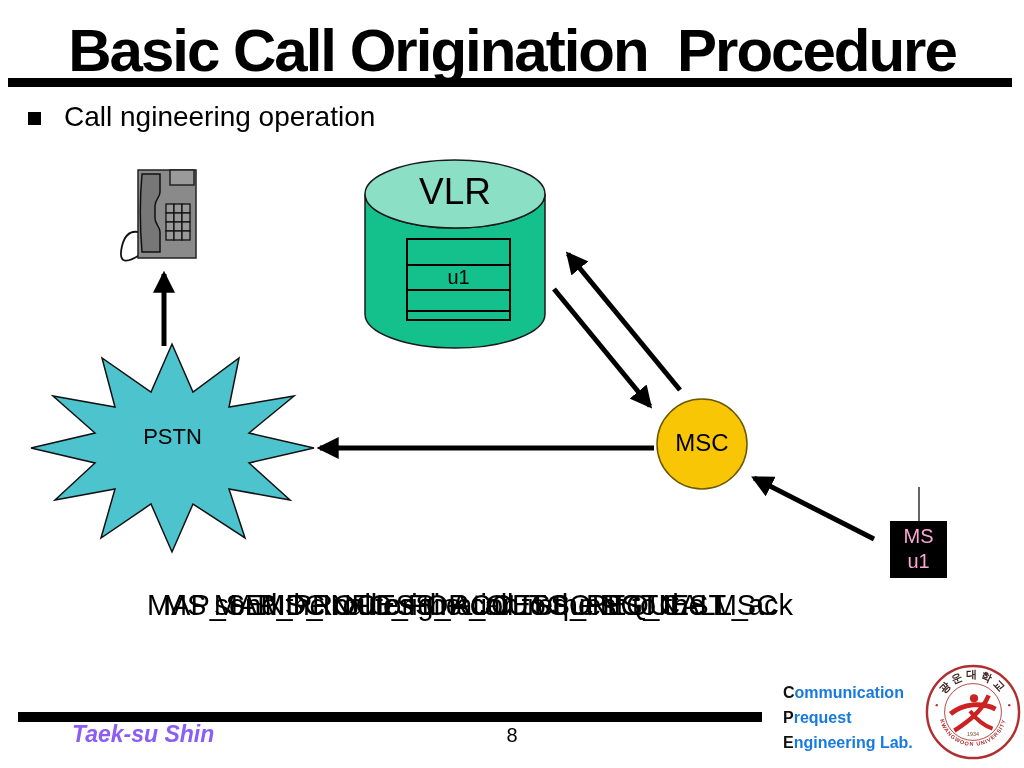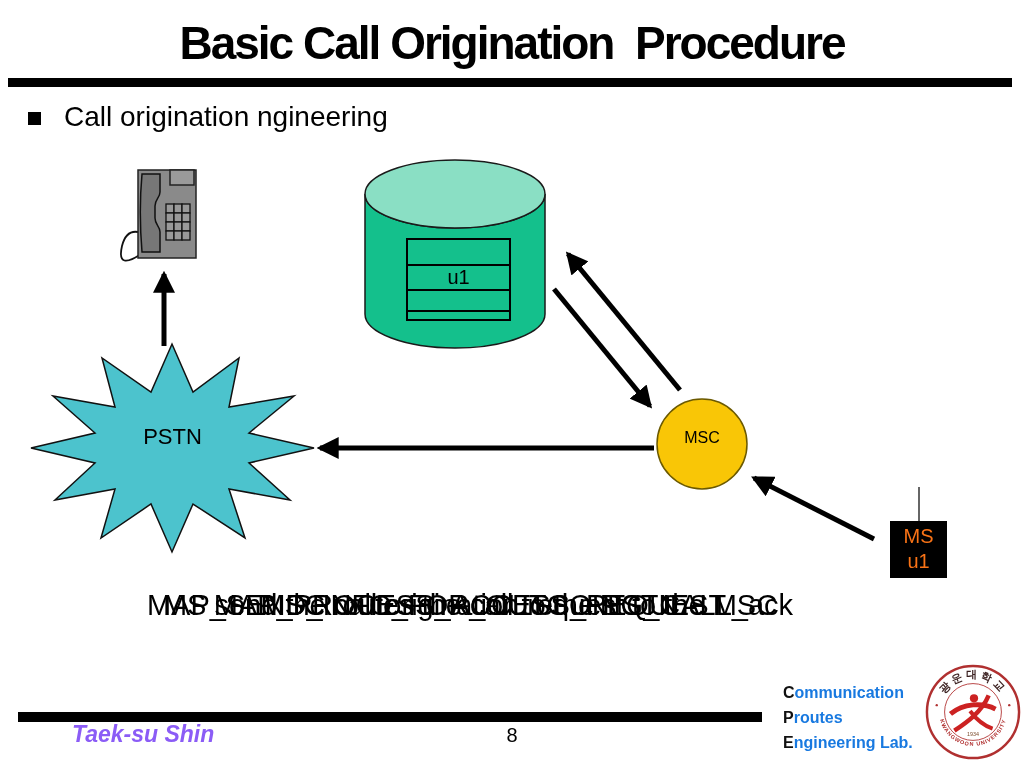--- a/index.html
+++ b/index.html
@@ -1,40 +1,40 @@
 <!DOCTYPE html>
 <html><head>
 <meta charset="utf-8">
 <style>
   html,body{margin:0;padding:0;background:#fff;}
   #slide{position:relative;width:1024px;height:768px;background:#ffffff;overflow:hidden;
          font-family:"Liberation Sans","DejaVu Sans",sans-serif;color:#000;}
   .abs{position:absolute;}
   
-  #title{left:0;top:16px;width:1024px;text-align:center;font-size:46px;font-weight:bold;
+  #title{left:0;top:16px;width:1024px;text-align:center;font-size:60px;font-weight:bold;
          letter-spacing:-2px;white-space:pre;}
   #title-rule{left:8px;top:78px;width:1004px;height:9px;background:#000;}
   
   #bullet-row{left:28px;top:101px;display:flex;align-items:flex-start;}
   #bullet-square{width:13px;height:13px;background:#000;margin-top:11px;}
   #bullet-text{font-size:28px;margin-left:23px;}
   
   #diagram-svg{left:0;top:0;width:1024px;height:768px;}
   
   .shape-label{text-align:center;}
   #vlr-label{left:365px;top:171px;width:180px;font-size:37px;}
   #pstn-label{left:100px;top:424px;width:145px;font-size:22px;}
-  #msc-label{left:657px;top:429px;width:90px;font-size:16px;}
+  #msc-label{left:657px;top:429px;width:90px;font-size:24px;}
   
   #vlr-table{left:406px;top:238px;width:101px;border:2px solid #000;background:transparent;}
   .vlr-row{box-sizing:border-box;font-size:20px;text-align:center;}
   .vlr-row + .vlr-row{border-top:2px solid #000;}
   .r1{height:24px;} .r2{height:25px;line-height:23px;} .r3{height:21px;} .r4{height:9px;}
   
-  #ms-box{left:890px;top:521px;width:57px;height:57px;background:#000;color:#f97316;
+  #ms-box{left:890px;top:521px;width:57px;height:57px;background:#000;color:#f9a8d4;
           text-align:center;font-size:20px;line-height:1.25;padding-top:3px;box-sizing:border-box;}
   
   #overlap{left:12px;top:589px;width:916px;height:48px;}
   .overlap-layer{position:absolute;left:0;top:0;width:100%;text-align:center;font-size:29px;color:#000;}
   
   #footer-bar{left:18px;top:712px;width:744px;height:10px;background:#000;}
   #author{left:72px;top:721px;font-size:23px;font-weight:bold;font-style:italic;color:#8b5cf6;}
   #page-number{left:0;top:724px;width:1024px;text-align:center;font-size:20px;}
   #lab-block{left:783px;top:680px;font-size:16px;font-weight:bold;line-height:25px;color:#1879e0;}
   .lab-first{color:#111;}
@@ -43,21 +43,21 @@
 </head>
 <body>
 
 <div id="slide">
 
   <div id="title" class="abs">Basic Call Origination  Procedure</div>
   <div id="title-rule" class="abs"></div>
 
   <div id="bullet-row" class="abs">
     <div id="bullet-square"></div>
-    <div id="bullet-text">Call origination ngineering</div>
+    <div id="bullet-text">Call ngineering operation</div>
   </div>
 
   <svg id="diagram-svg" class="abs" viewBox="0 0 1024 768">
     <defs>
       <marker id="ah" viewBox="0 0 10 10" refX="8.5" refY="5" markerWidth="4.4" markerHeight="4.4" orient="auto">
         <polygon points="0,0 10,5 0,10"></polygon>
       </marker>
     </defs>
 
     <g transform="translate(132,166)">
@@ -94,20 +94,21 @@
 
     <g stroke="#000" stroke-width="5" fill="#000">
       <line x1="164" y1="346" x2="164" y2="274" marker-end="url(#ah)"></line>
       <line x1="554" y1="289" x2="650" y2="406" marker-end="url(#ah)"></line>
       <line x1="680" y1="390" x2="568" y2="254" marker-end="url(#ah)"></line>
       <line x1="654" y1="448" x2="320" y2="448" marker-end="url(#ah)"></line>
       <line x1="874" y1="539" x2="754" y2="478" marker-end="url(#ah)"></line>
     </g>
   </svg>
 
+  <div id="vlr-label" class="abs shape-label">VLR</div>
 
   <div id="vlr-table" class="abs">
     <div class="vlr-row r1"></div>
     <div class="vlr-row r2">u1</div>
     <div class="vlr-row r3"></div>
     <div class="vlr-row r4"></div>
   </div>
 
   <div id="pstn-label" class="abs shape-label">PSTN</div>
   <div id="msc-label" class="abs shape-label">MSC</div>
@@ -123,21 +124,21 @@
     <div class="overlap-layer">MAP_SEND_INFO_FOR_OUTGOING_CALL_ack</div>
     <div class="overlap-layer">MSC routes the call to the PSTN</div>
   </div>
 
   <div id="footer-bar" class="abs"></div>
   <div id="author" class="abs">Taek-su Shin</div>
   <div id="page-number" class="abs">8</div>
 
   <div id="lab-block" class="abs">
     <div><span class="lab-first">C</span><span>ommunication</span></div>
-    <div><span class="lab-first">P</span><span>routes</span></div>
+    <div><span class="lab-first">P</span><span>request</span></div>
     <div><span class="lab-first">E</span><span>ngineering Lab.</span></div>
   </div>
 
   <svg id="logo" class="abs" viewBox="-50 -50 100 100">
     <circle cx="0" cy="0" r="47" fill="#ffffff" stroke="#B03030" stroke-width="2.5"></circle>
     <circle cx="0" cy="0" r="29" fill="none" stroke="#B03030" stroke-width="0.9"></circle>
     <defs>
       <path id="arcTop" d="M -33,-10 A 34.5,34.5 0 0 1 33,-10"></path>
       <path id="arcBottom" d="M -34,6 A 34.5,34.5 0 0 0 34,6"></path>
     </defs>

